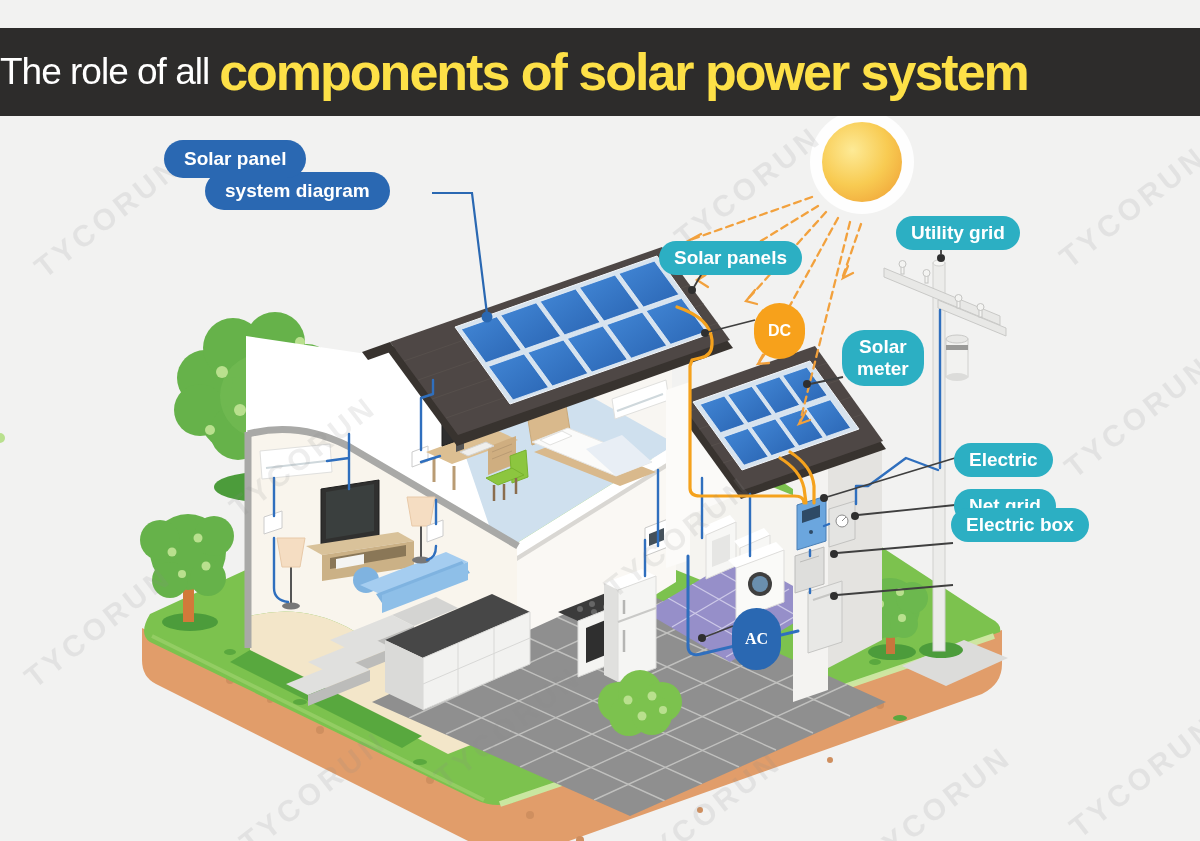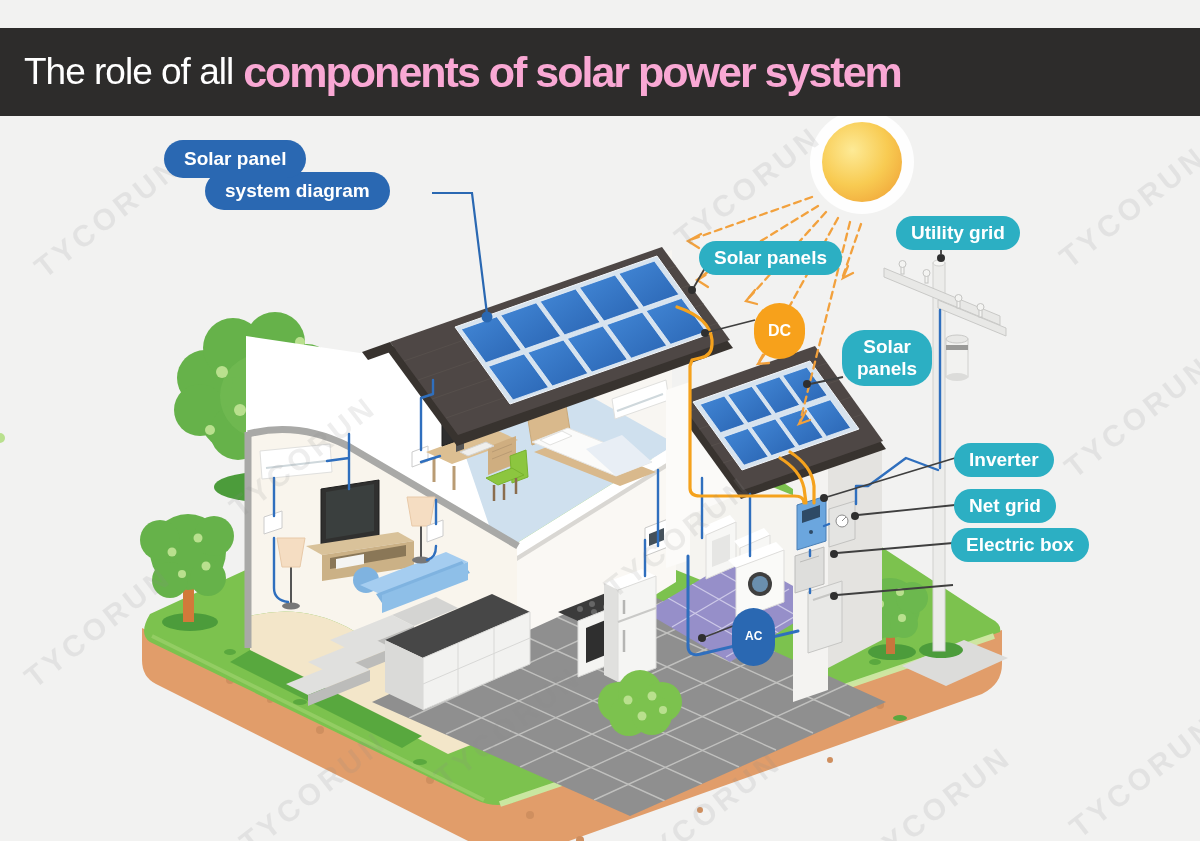--- a/index.html
+++ b/index.html
@@ -1,36 +1,36 @@
 <!DOCTYPE html>
 <html><head>
 <meta charset="utf-8">
 <style>
   html,body{margin:0;padding:0;background:#e8e8e8;}
   .stage{position:relative;width:1200px;height:841px;background:#f2f2f1;overflow:hidden;
          font-family:"Liberation Sans",sans-serif;}
   
   .topbar{position:absolute;left:0;top:28px;width:100%;height:88px;background:#2d2c2b;z-index:6;
-          display:flex;align-items:center;padding-left:24px;box-sizing:border-box;white-space:nowrap;}
+          display:flex;align-items:center;box-sizing:border-box;white-space:nowrap;}
   .topbar .small{color:#fff;font-size:37px;font-weight:500;letter-spacing:-1px;}
-  .topbar .big{color:#f9a8d4;font-size:43px;font-weight:600;letter-spacing:-2px;margin-left:10px;}
+  .topbar .big{color:#fde047;font-size:52px;font-weight:600;letter-spacing:-2px;margin-left:10px;}
   
   svg.scene{position:absolute;left:0;top:0;z-index:1;}
   
   .wm{position:absolute;z-index:4;color:#8a8a8a;opacity:0.14;font-weight:bold;font-size:30px;
       letter-spacing:4px;transform:rotate(-38deg);pointer-events:none;}
   
   .pill{position:absolute;z-index:5;color:#fff;font-weight:bold;border-radius:999px;
         text-align:center;line-height:1.15;}
   .teal{background:#2cafc3;font-size:19px;padding:6px 15px;}
   .blue{background:#2a68b2;}
   .orange{background:#f7a11b;}
   .p-sp1,.p-sp2{font-size:19px;padding:8px 20px;}
   .p-dc{font-size:16px;padding:19px 14px;}
-  .p-ac{font-size:12px;padding:22px 13px;}
+  .p-ac{font-size:16px;padding:22px 13px;font-family:Liberation Serif, serif;}
   .two{border-radius:22px;}
 </style>
 </head>
 <body>
 
 <div class="stage">
 
   <svg class="scene" width="1200" height="841" viewBox="0 0 1200 841">
     <defs>
       <radialGradient id="sungrad" cx="0.38" cy="0.35" r="0.8">
@@ -532,29 +532,29 @@
   <span class="wm" style="left:420px;top:710px">TYCORUN</span>
 
   <div class="topbar">
     <span class="small">The role of all</span>
     <span class="big">components of solar power system</span>
   </div>
 
   <div class="pill blue p-sp2" style="left:205px;top:172px">system diagram</div>
   <div class="pill blue p-sp1" style="left:164px;top:140px">Solar panel</div>
 
-  <div class="pill teal" style="left:699px;top:241px">Solar panels</div>
+  <div class="pill teal" style="left:659px;top:241px">Solar panels</div>
   <div class="pill orange p-dc" style="left:754px;top:303px">DC</div>
 
   <div class="pill teal two" style="left:842px;top:330px">
     <div>Solar</div>
-    <div>panels</div>
+    <div>meter</div>
   </div>
 
   <div class="pill teal" style="left:896px;top:216px">Utility grid</div>
-  <div class="pill teal" style="left:954px;top:443px">Inverter</div>
+  <div class="pill teal" style="left:954px;top:443px">Electric</div>
   <div class="pill teal" style="left:954px;top:489px">Net grid</div>
-  <div class="pill teal" style="left:951px;top:528px">Electric box</div>
+  <div class="pill teal" style="left:951px;top:508px">Electric box</div>
 
 
   <div class="pill blue p-ac" style="left:732px;top:608px">AC</div>
 
 </div>
 
 </body></html>

